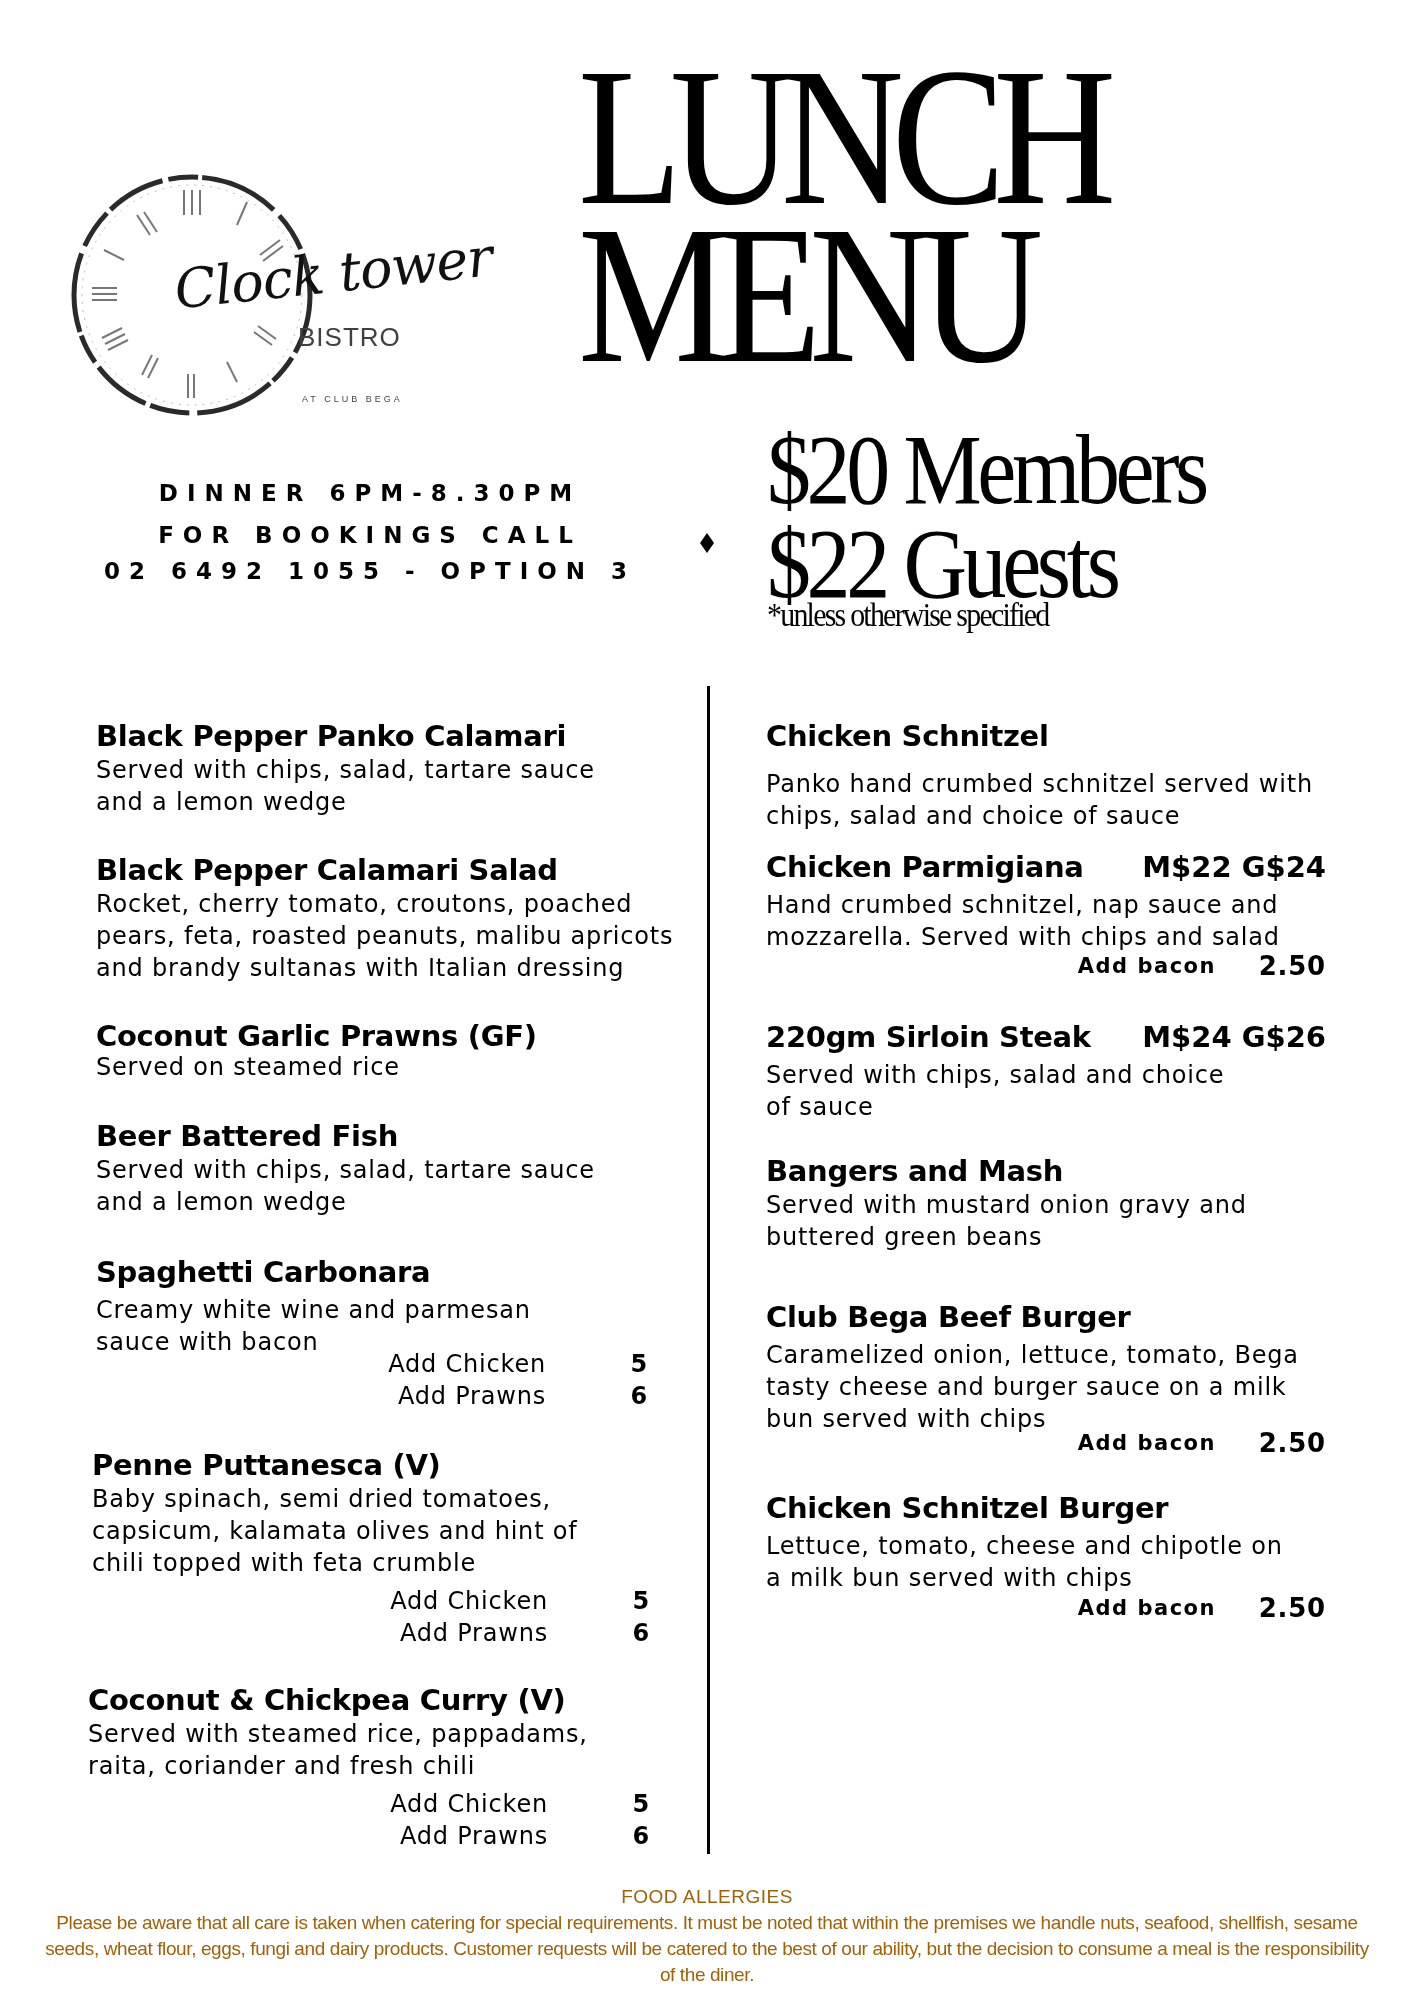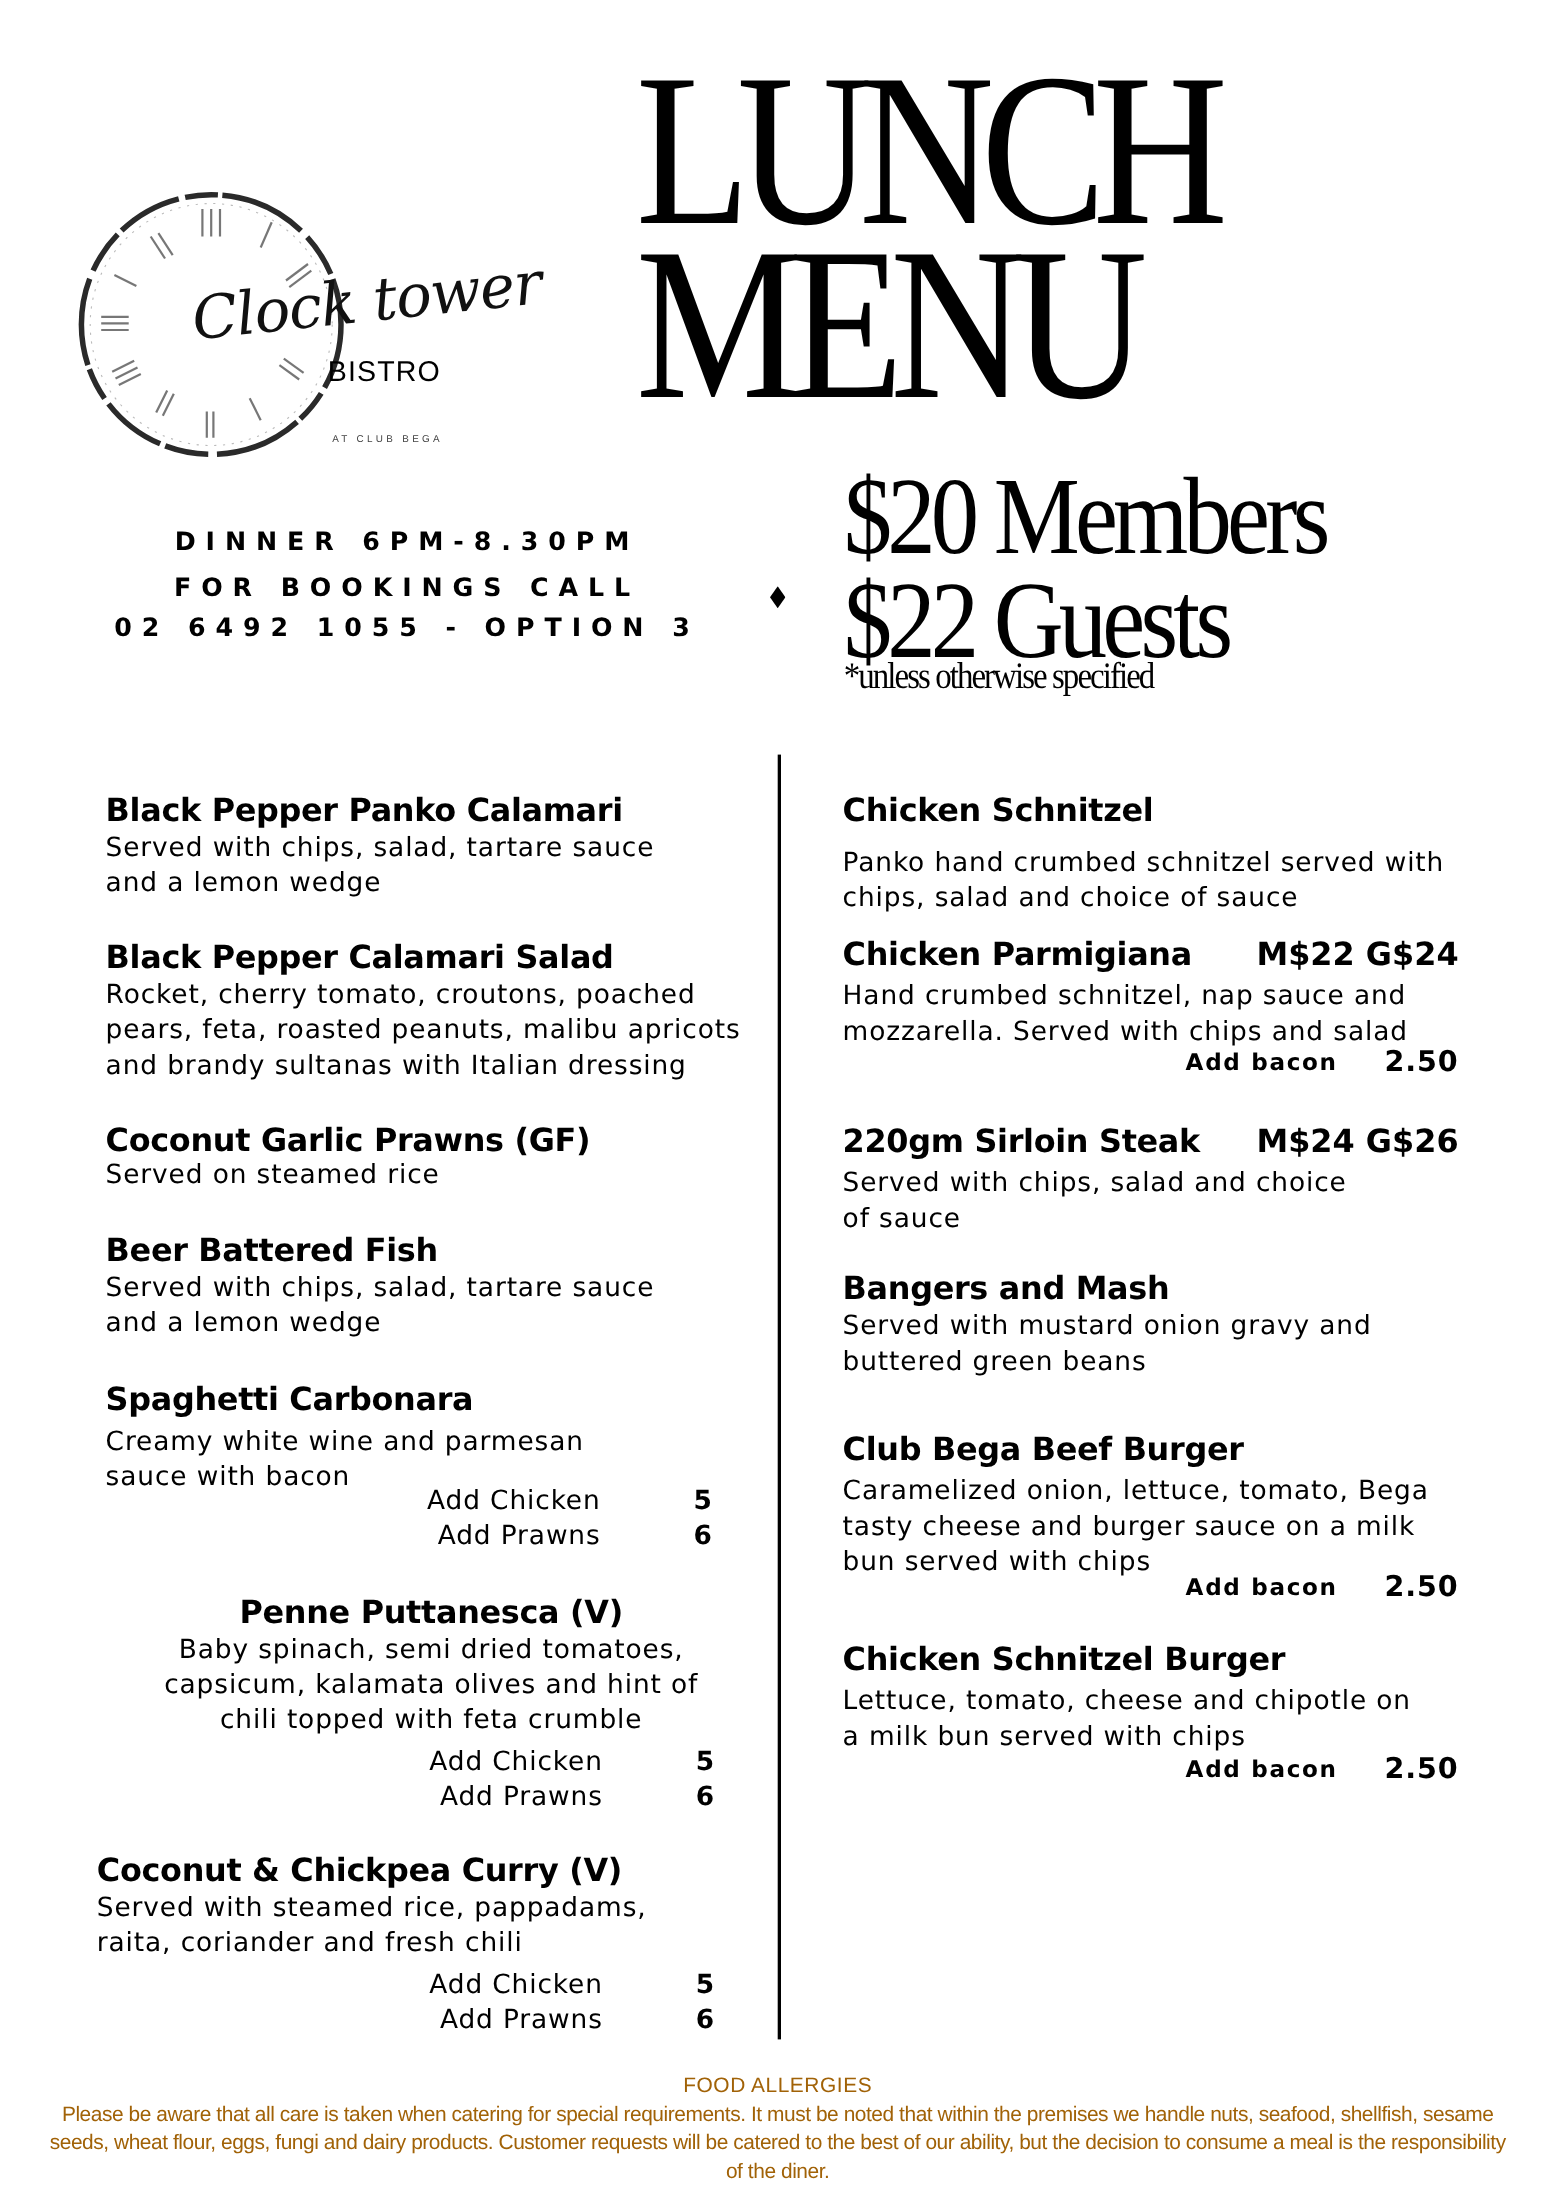--- a/index.html
+++ b/index.html
@@ -3,21 +3,21 @@
 <meta charset="utf-8">
 <style>
   html, body { margin:0; padding:0; background:#ffffff; }
   body { width:1414px; height:2000px; position:relative; overflow:hidden; color:#000; font-family:"DejaVu Sans", sans-serif; }
   .abs { position:absolute; }
 
   
   .logo { left:62px; top:160px; width:380px; height:270px; }
   .logo svg { position:absolute; left:0; top:0; }
   .logo-script { position:absolute; left:112px; top:82px; font-family:"DejaVu Serif", serif; font-style:italic; font-size:54px; color:#111; letter-spacing:-1px; transform:rotate(-6deg); white-space:nowrap; }
-  .logo-bistro { position:absolute; left:236px; top:162px; font-family:"Liberation Sans", sans-serif; font-size:26px; font-weight:300; color:#000000; letter-spacing:1px; }
+  .logo-bistro { position:absolute; left:236px; top:162px; font-family:"Liberation Sans", sans-serif; font-size:26px; font-weight:300; color:#404040; letter-spacing:1px; }
   .logo-at { position:absolute; left:240px; top:190px; font-family:"Liberation Sans", sans-serif; font-size:9px; color:#444; letter-spacing:3px;margin-top:44px; }
 
   
   .title { left:578px; top:58px; font-family:"Liberation Serif", serif; font-size:198px; line-height:158px; letter-spacing:-14px; transform:scaleX(0.86); transform-origin:left top; }
   .title div { white-space:nowrap; }
 
   
   .hours { left:100px; top:475px; width:540px; text-align:center; font-family:"DejaVu Sans", sans-serif; font-weight:bold; font-size:23px; letter-spacing:9px; line-height:36px; }
   .hours .l3 { margin-top:6px; }
 
@@ -133,21 +133,21 @@
 </div>
 <div class="addon" style="left:330px; top:1348px; width:318px;">
   <span class="lbl">Add Chicken</span>
   <span class="val">5</span>
 </div>
 <div class="addon" style="left:330px; top:1380px; width:318px;">
   <span class="lbl">Add Prawns</span>
   <span class="val">6</span>
 </div>
 
-<div class="item" style="left:92px; top:1447px; width:600px;text-align:center;">
+<div class="item" style="left:92px; top:1447px; width:600px;">
   <div class="name">Penne Puttanesca (V)</div>
   <div class="desc">Baby spinach, semi dried tomatoes,
 capsicum, kalamata olives and hint of
 chili topped with feta crumble</div>
 </div>
 <div class="addon" style="left:330px; top:1585px; width:320px;">
   <span class="lbl">Add Chicken</span>
   <span class="val">5</span>
 </div>
 <div class="addon" style="left:330px; top:1617px; width:320px;">

